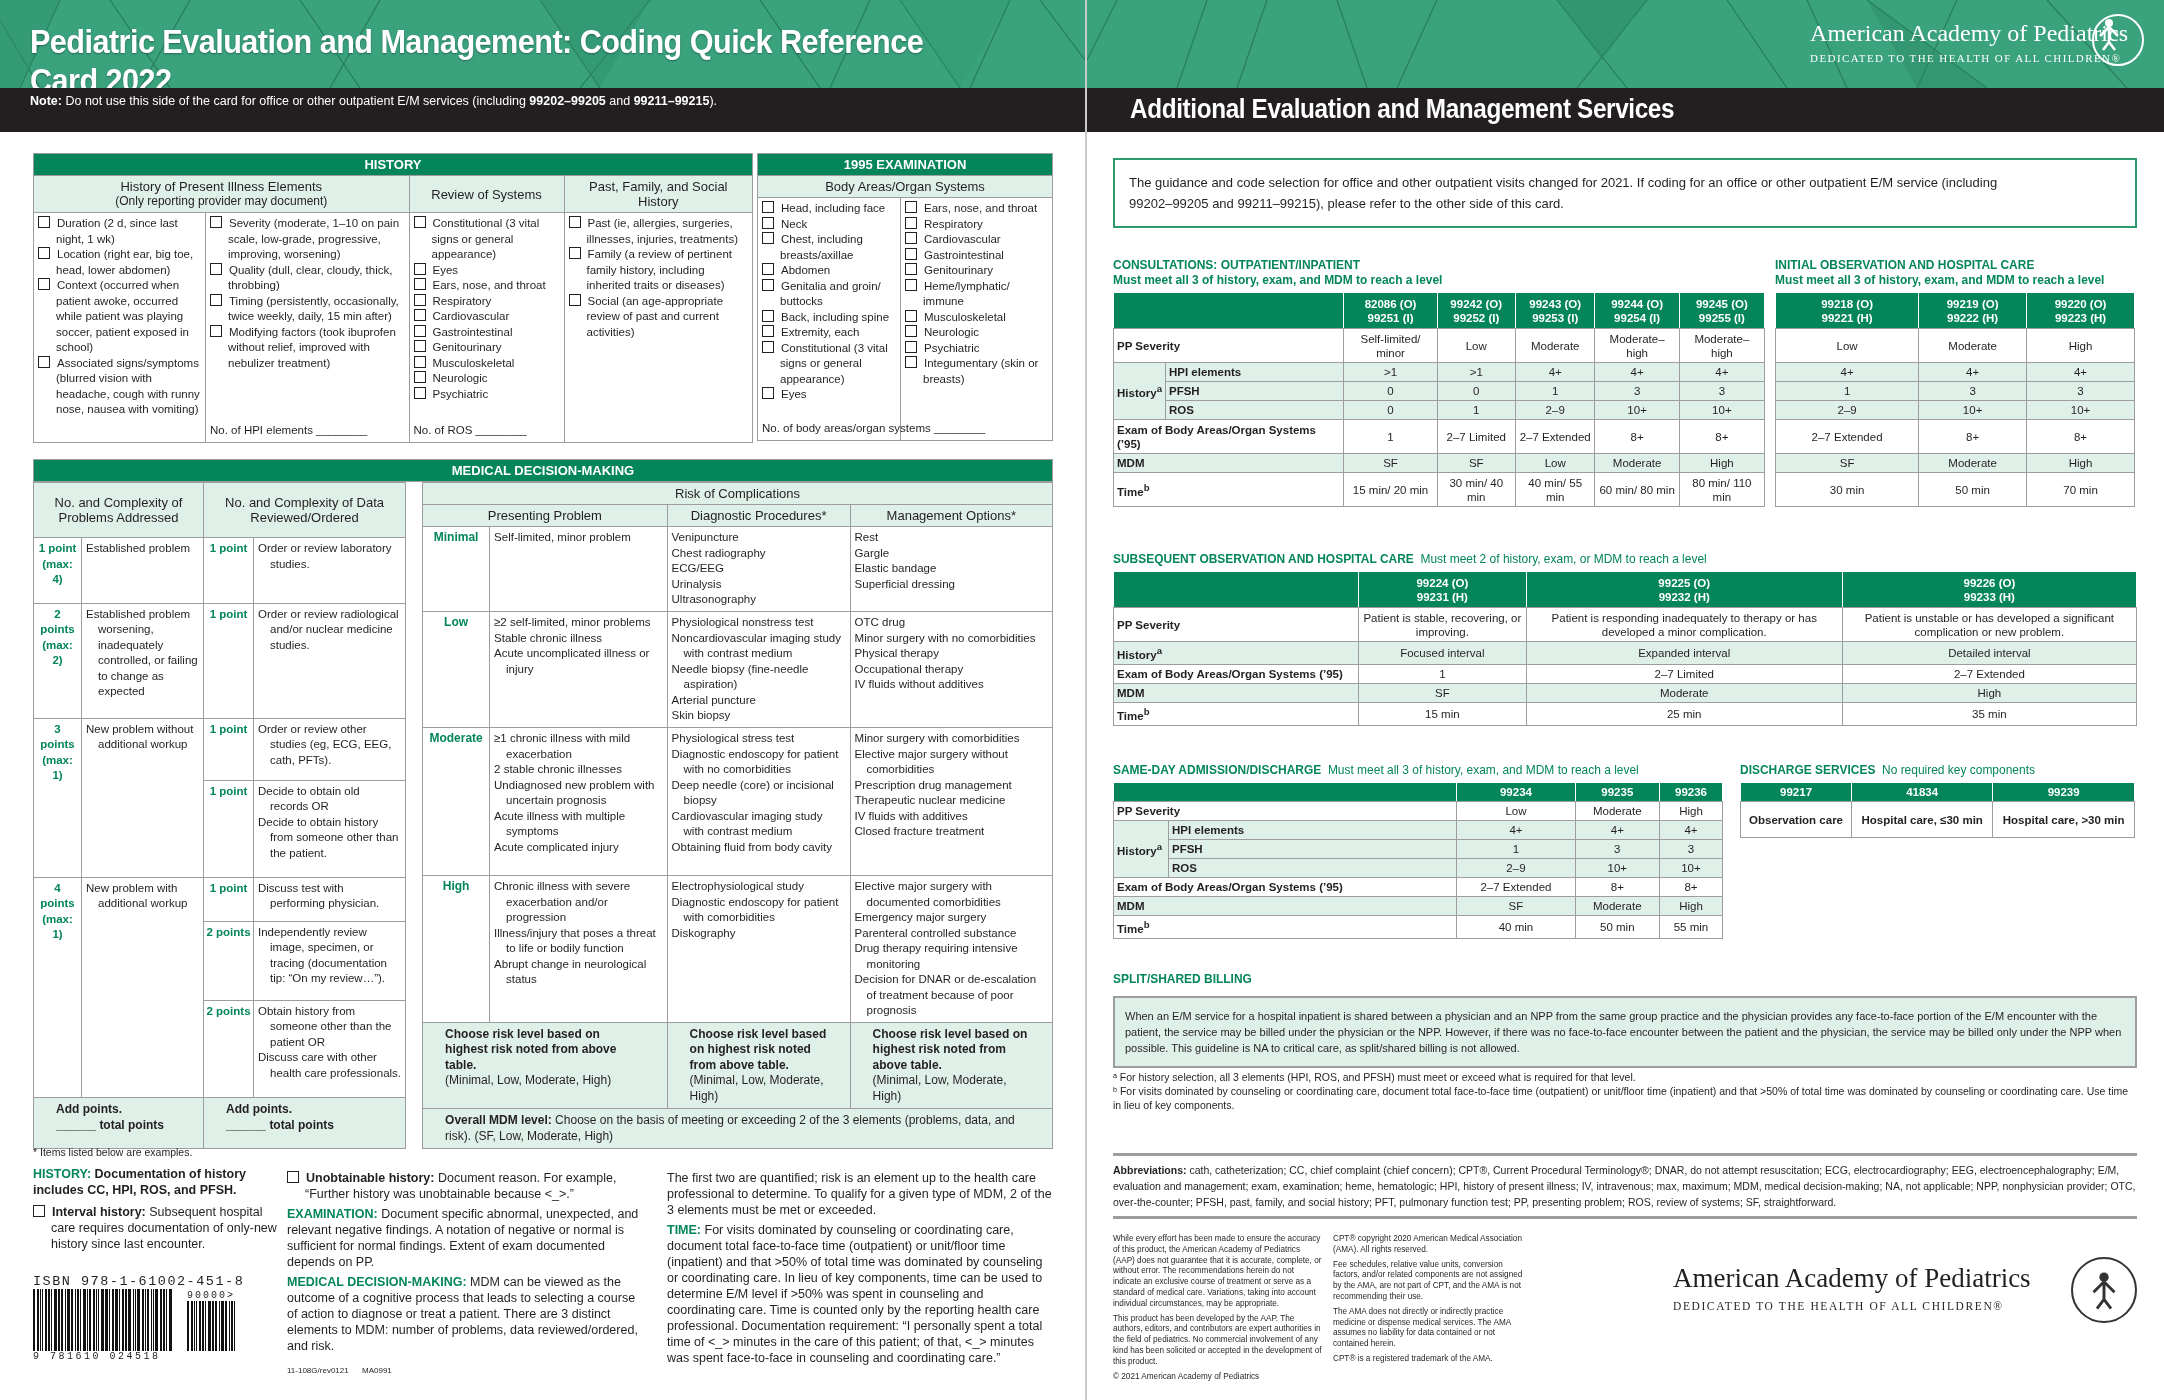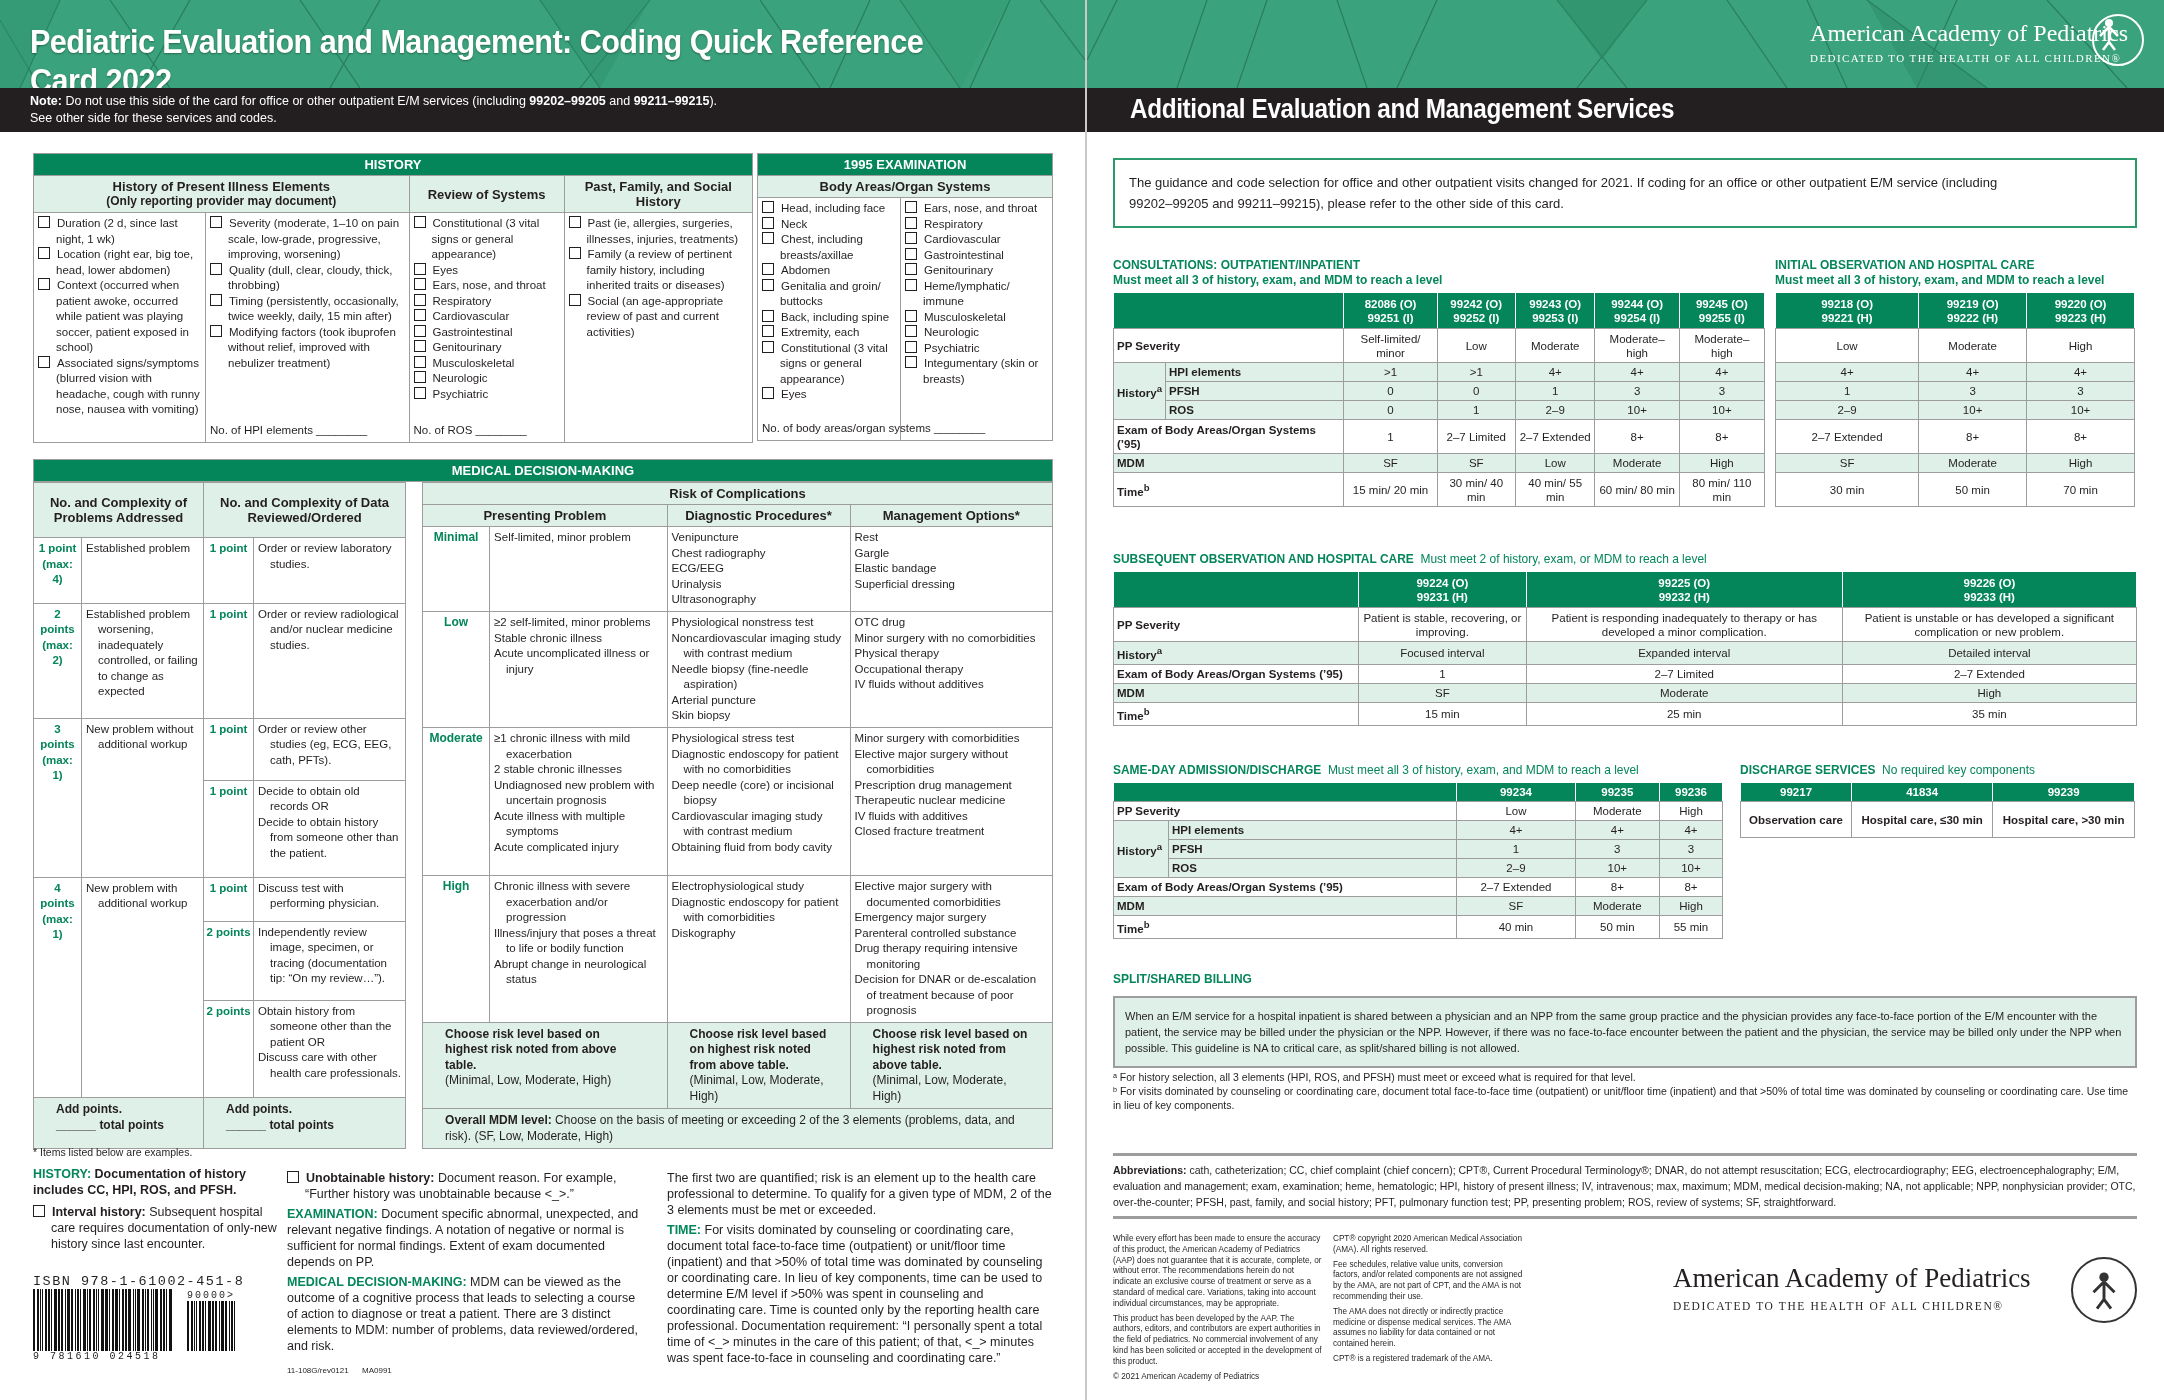--- a/index.html
+++ b/index.html
@@ -16,21 +16,21 @@
 .darkbar-r span{display:inline-block;transform:scaleX(.9);transform-origin:left}
 .b{font-weight:bold}
 .aap-top{position:absolute;right:36px;top:20px;color:#fff;text-align:left}
 .aap-top .nm{font-family:"Liberation Serif",serif;font-size:24px}
 .aap-top .tg{font-family:"Liberation Serif",serif;font-size:11px;letter-spacing:1.4px;margin-top:5px}
 .seal{position:absolute;border-radius:50%;border:2px solid currentColor;display:flex;align-items:center;justify-content:center}
 table{border-collapse:collapse;width:100%}
 td,th{border:1.5px solid #9d9d9d;vertical-align:top}
 .sec{position:absolute}
 .hdr-green{background:#04855a;color:#fff;font-weight:bold;text-align:center;font-size:13px;padding:3px 0}
-.hdr-lt{background:#dff0e8;font-weight:bold;text-align:center;font-size:13px;padding:3px 4px;line-height:15px}
+.hdr-lt{background:#dff0e8;font-weight:normal;text-align:center;font-size:13px;padding:3px 4px;line-height:15px}
 .cell{font-size:11.5px;line-height:15.5px;padding:3px 4px}
 .chk{display:block;padding-left:18px;text-indent:-18px}
 .chk::before{content:"";display:inline-block;width:10px;height:10px;border:1px solid #231f20;margin-right:7px;vertical-align:-1px}
 .cnt{font-size:11.5px;padding:4px 0 0 0}
 .pts{color:#04855a;font-weight:bold;text-align:center;font-size:11.5px;line-height:15.5px;padding:3px 2px}
 .hang div{padding-left:12px;text-indent:-12px}
 .lvl{color:#04855a;font-weight:bold;text-align:center;font-size:12px;padding:3px 2px}
 .ftr{background:#dff0e8;font-size:12px;line-height:15.5px;padding:4px 22px}
 .gr{color:#04855a;font-weight:bold}
 .foot-text{font-size:12.5px;line-height:16px}
@@ -74,21 +74,20 @@
     </g>
     <polygon points="0,0 60,0 20,88 0,88" fill="#2f9470" opacity=".5"></polygon>
     <polygon points="540,0 650,0 600,88" fill="#2e8f6c" opacity=".4"></polygon>
     <polygon points="900,0 1010,0 960,88" fill="#339a73" opacity=".4"></polygon>
   </svg>
   <div class="title-l">Pediatric Evaluation and Management: Coding Quick Reference Card 2022</div>
 </div>
 
 <div class="darkbar darkbar-l">
   <div><span class="b">Note:</span><span> Do not use this side of the card for office or other outpatient E/M services (including </span><span class="b">99202–99205</span><span> and </span><span class="b">99211–99215</span><span>).</span></div>
-  <div>See other side for these services and codes.</div>
 </div>
 
 <div class="banner banner-r">
   <svg width="1077" height="88">
     <g stroke="#1f6e50" stroke-width="1.2" fill="none" opacity=".7">
       <line x1="0" y1="60" x2="30" y2="0"></line>
         <line x1="120" y1="0" x2="90" y2="88"></line>
       <line x1="180" y1="0" x2="150" y2="88"></line>
         <line x1="250" y1="0" x2="280" y2="88"></line>
       <line x1="350" y1="0" x2="310" y2="88"></line>

